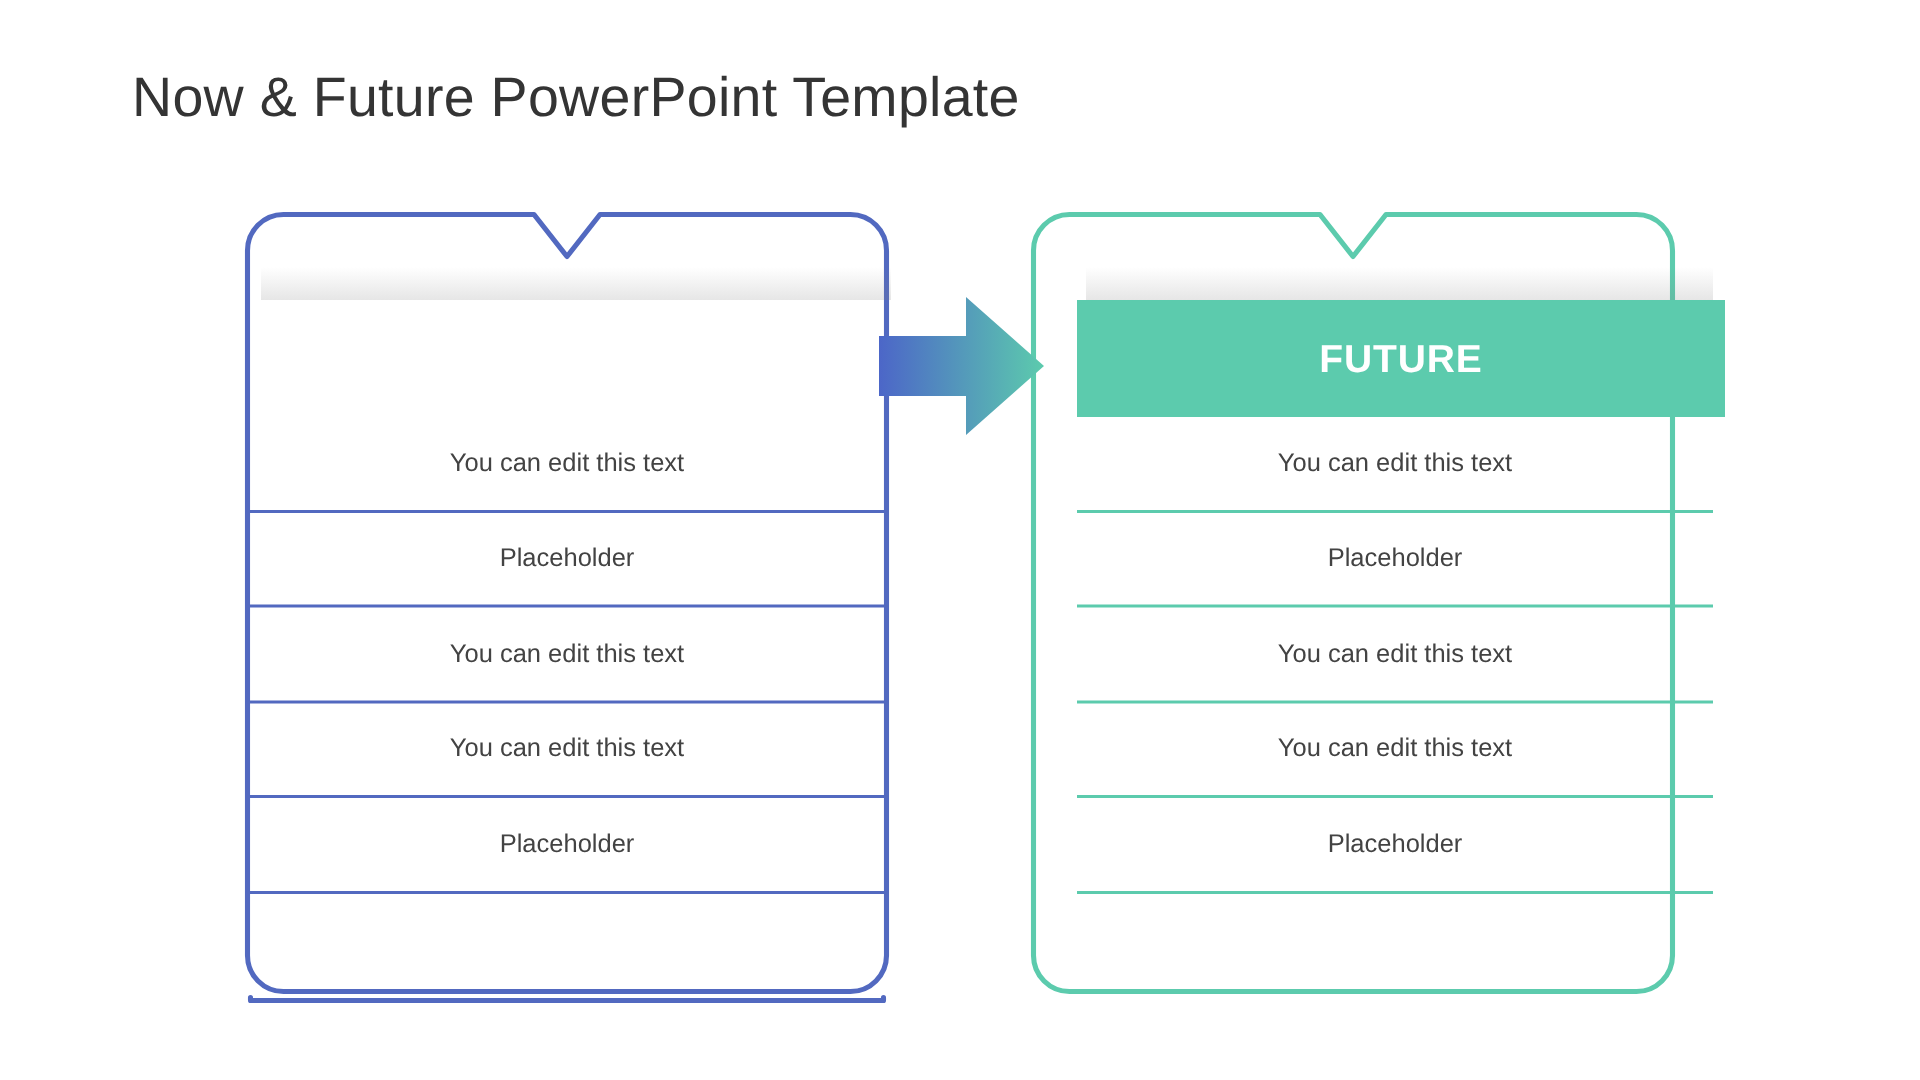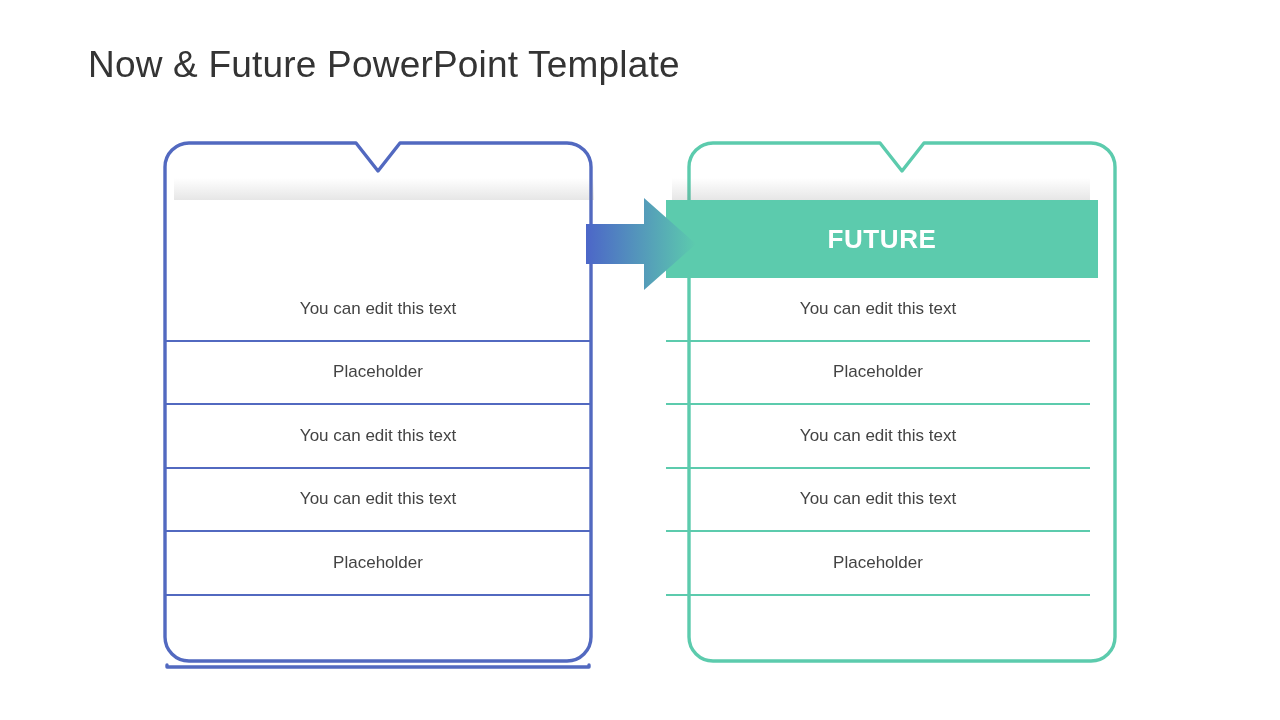--- a/index.html
+++ b/index.html
@@ -47,21 +47,21 @@
   #card-frame-future { left: 684px; }
 
   
   .card-col {
     position: absolute;
     top: 138px;
     width: 436px;
     height: 528px;
   }
   #card-now    { left: 160px; }
-  #card-future { left: 660px; }
+  #card-future { left: 712px; }
 
   
   .card-cap {
     position: absolute;
     left: 0;
     top: 0;
     width: 100%;
     height: 62px;
   }
 

